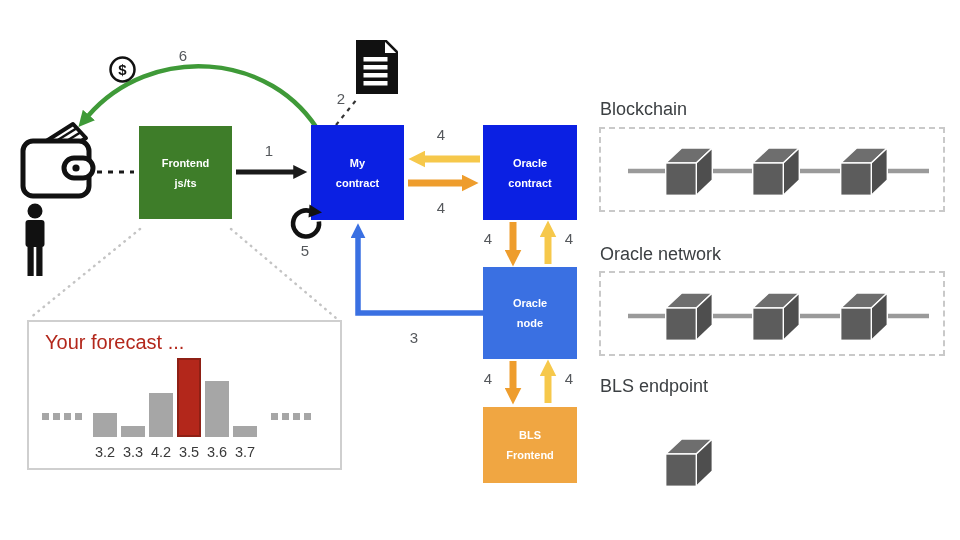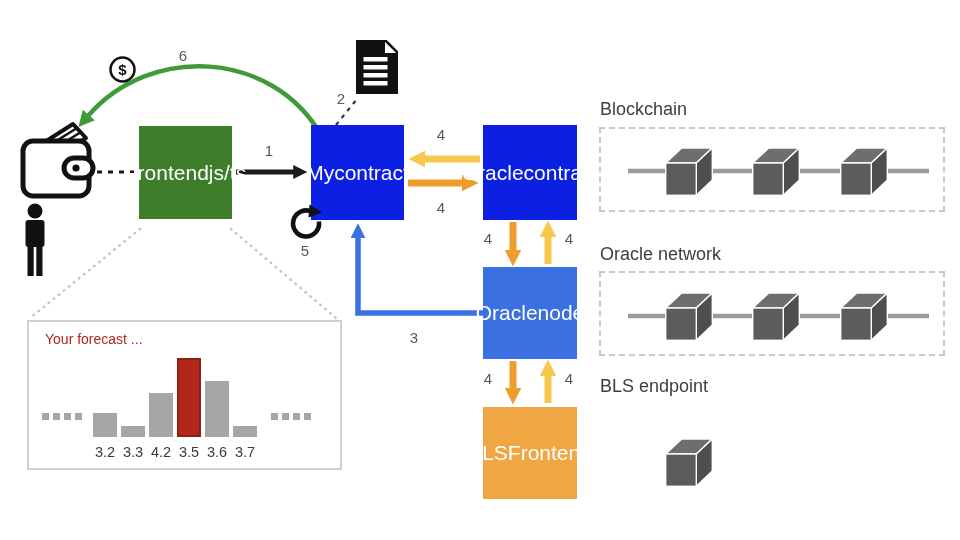--- a/index.html
+++ b/index.html
@@ -5,37 +5,37 @@
   :root{
     --contract-blue:#0b20e3; --node-blue:#3a70e2; --frontend-green:#3e7d29;
     --arrow-green:#3f9a38; --arrow-yellow:#f6c84b; --arrow-orange:#ee9d2d;
     --bls-orange:#f0a642; --chart-red:#b3271b; --bar-gray:#a6a6a6;
     --label-gray:#55585c; --section-gray:#3c4043; --dash-gray:#c9c9c9;
   }
   html,body{margin:0;padding:0;background:#fff;}
   #stage{position:relative;width:960px;height:540px;background:#fff;overflow:hidden;
          font-family:"Liberation Sans","DejaVu Sans",sans-serif;}
   #arrow-layer{position:absolute;left:0;top:0;width:960px;height:540px;}
-  .node{position:absolute;display:flex;flex-direction:row;align-items:center;justify-content:center;
-        color:#fff;font-weight:normal;font-size:21px;line-height:20px;text-align:center;}
+  .node{position:absolute;display:flex;flex-direction:column;align-items:center;justify-content:center;
+        color:#fff;font-weight:bold;font-size:11px;line-height:20px;text-align:center;}
   #frontend{left:139px;top:126px;width:93px;height:93px;background:var(--frontend-green);}
   #my-contract{left:311px;top:125px;width:93px;height:95px;background:var(--contract-blue);}
   #oracle-contract{left:483px;top:125px;width:94px;height:95px;background:var(--contract-blue);}
   #oracle-node{left:483px;top:267px;width:94px;height:92px;background:var(--node-blue);}
-  #bls-box{left:483px;top:407px;width:94px;height:92px;background:var(--bls-orange);}
+  #bls-box{left:483px;top:407px;width:94px;height:76px;background:var(--bls-orange);}
   .num{position:absolute;transform:translate(-50%,-50%);color:var(--label-gray);font-size:15px;}
   .section-label{position:absolute;color:var(--section-gray);font-size:18px;}
   .dashed-box{position:absolute;border:2px dashed var(--dash-gray);box-sizing:border-box;}
   #chain-box-1{left:599px;top:127px;width:346px;height:85px;}
   #chain-box-2{left:599px;top:271px;width:346px;height:85px;}
   .cube{position:absolute;width:48px;height:49px;}
   .icon{position:absolute;}
   #forecast{position:absolute;left:27px;top:320px;width:311px;height:146px;background:#fff;
             border:2px solid #cfcfcf;box-sizing:content-box;}
-  #forecast-title{position:absolute;left:16px;top:9px;color:var(--chart-red);font-size:14px;}
+  #forecast-title{position:absolute;left:16px;top:9px;color:var(--chart-red);font-size:20px;}
   .bar{position:absolute;background:var(--bar-gray);}
   .bar.hl{background:var(--chart-red);border:2px solid #8e2015;box-sizing:border-box;}
   .xlab{position:absolute;transform:translateX(-50%);font-size:14.5px;color:#3a3a3a;}
   .dots{position:absolute;top:91px;display:flex;gap:4px;}
   .dots i{display:block;width:7px;height:7px;background:var(--bar-gray);}
   #dots-left{left:13px;} #dots-right{left:242px;}
 </style>
 </head>
 <body>
 

